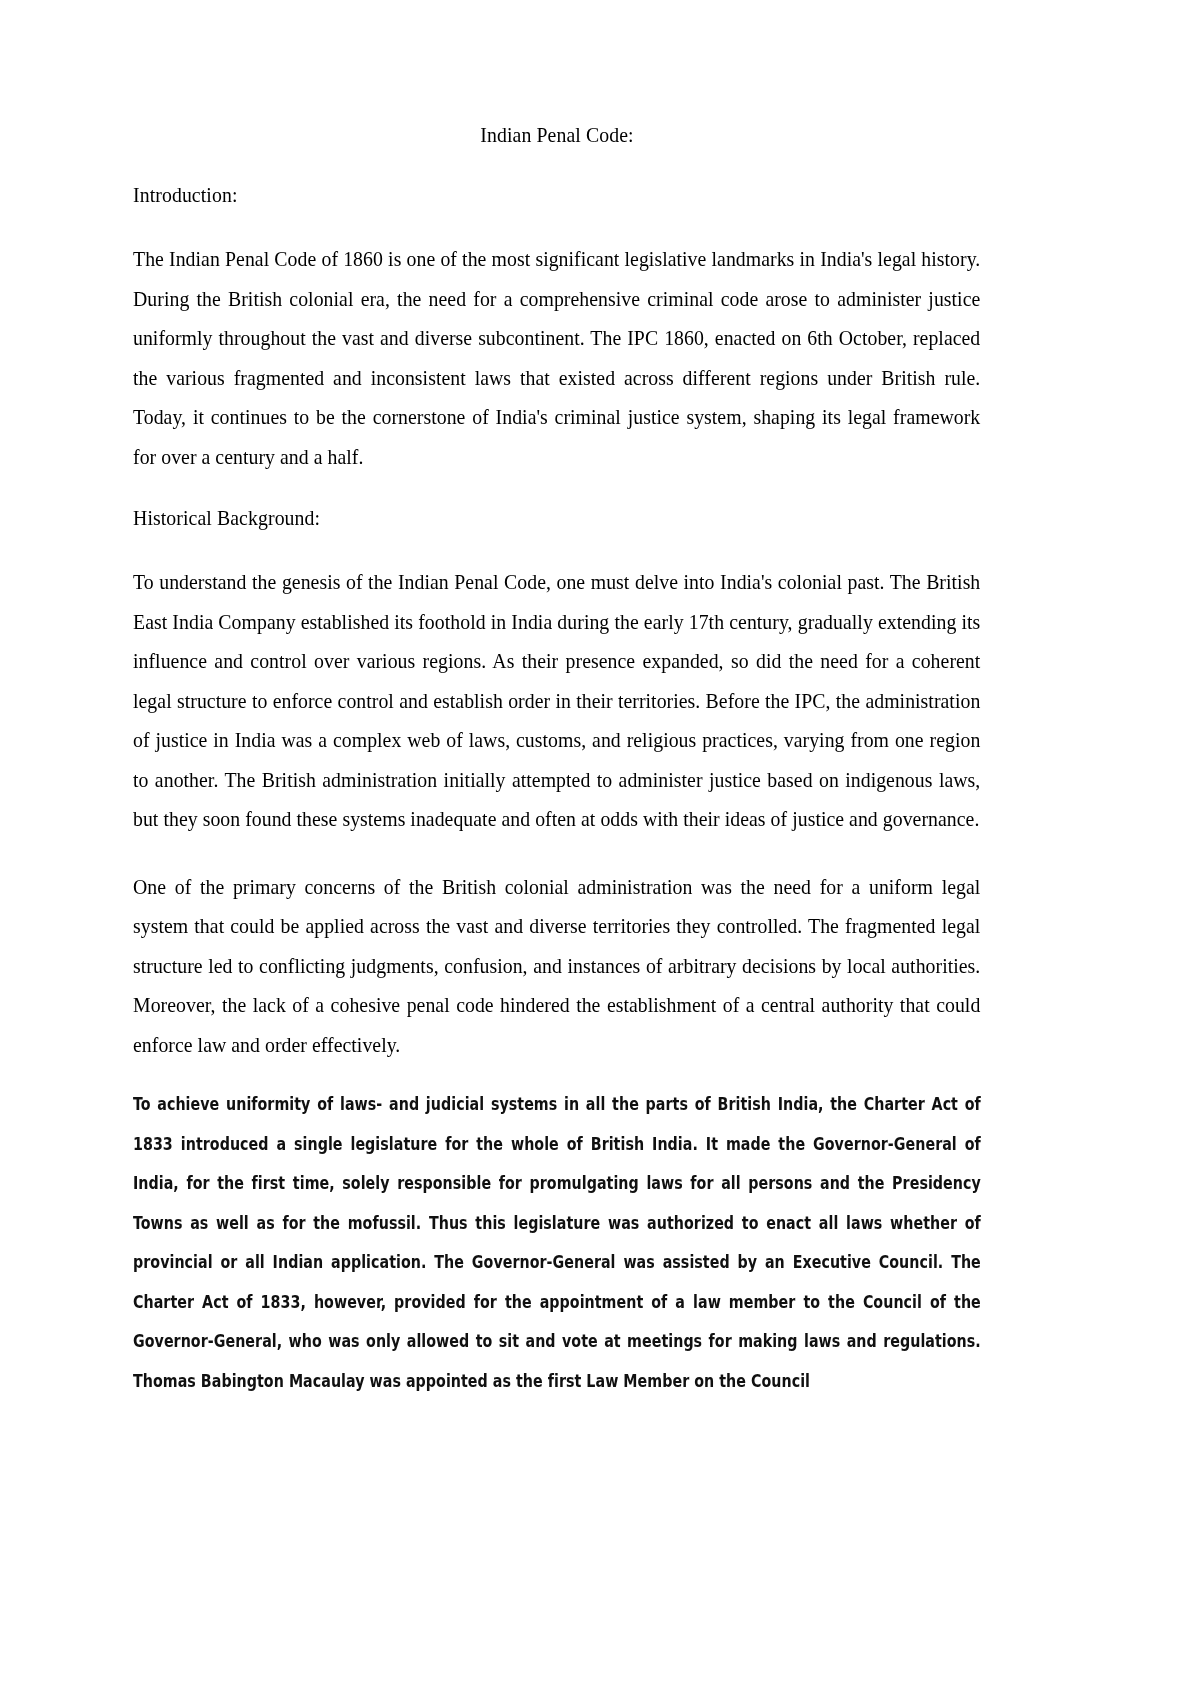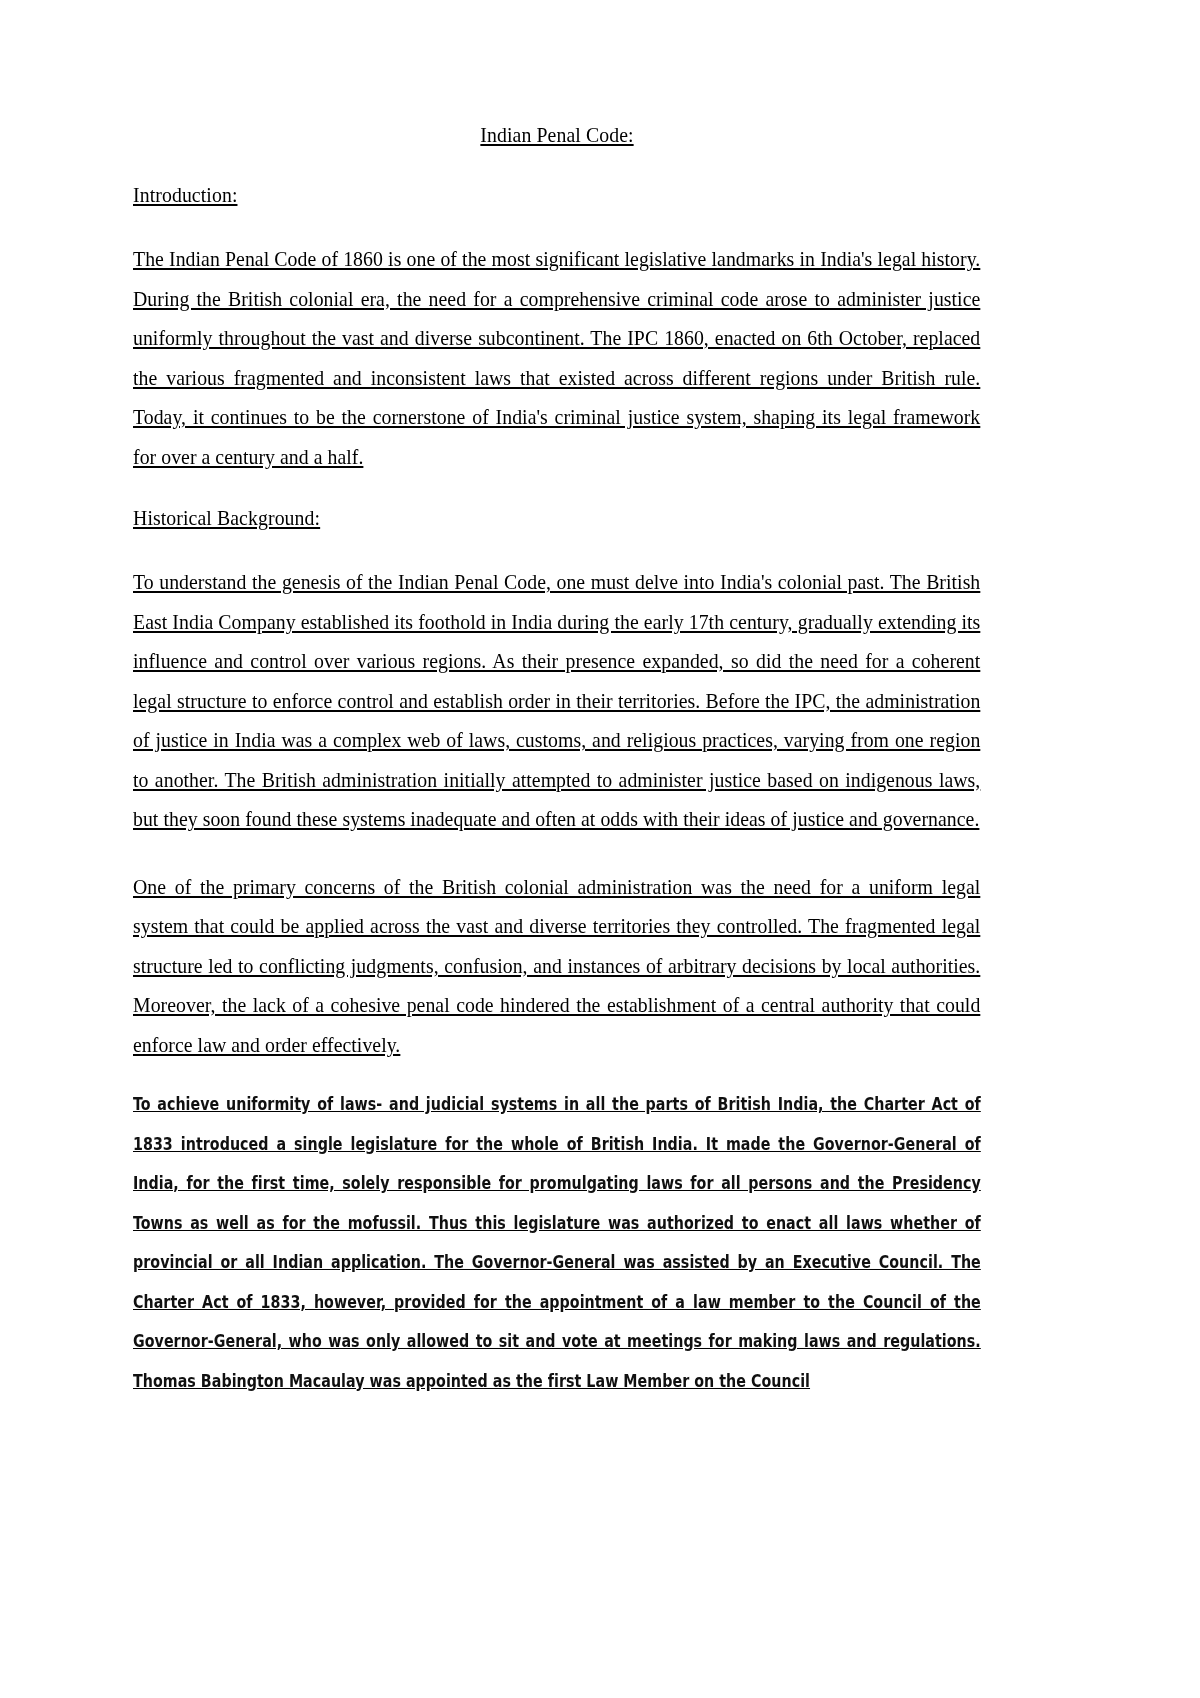--- a/index.html
+++ b/index.html
@@ -20,21 +20,20 @@
     height: 1698px;
     background: #ffffff;
     box-sizing: border-box;
     padding: 0;
   }
   .content {
     position: absolute;
     left: 133px;
     top: 122px;
     width: 848px;
-    text-decoration: underline;
   }
   
   .doc-title {
     text-align: center;
     font-size: 21.5px;
     line-height: 26px;
     font-family: "Liberation Serif", "DejaVu Serif", serif;
     transform: scaleX(0.92);
     transform-origin: center top;
     margin: 0 0 34px 0;

